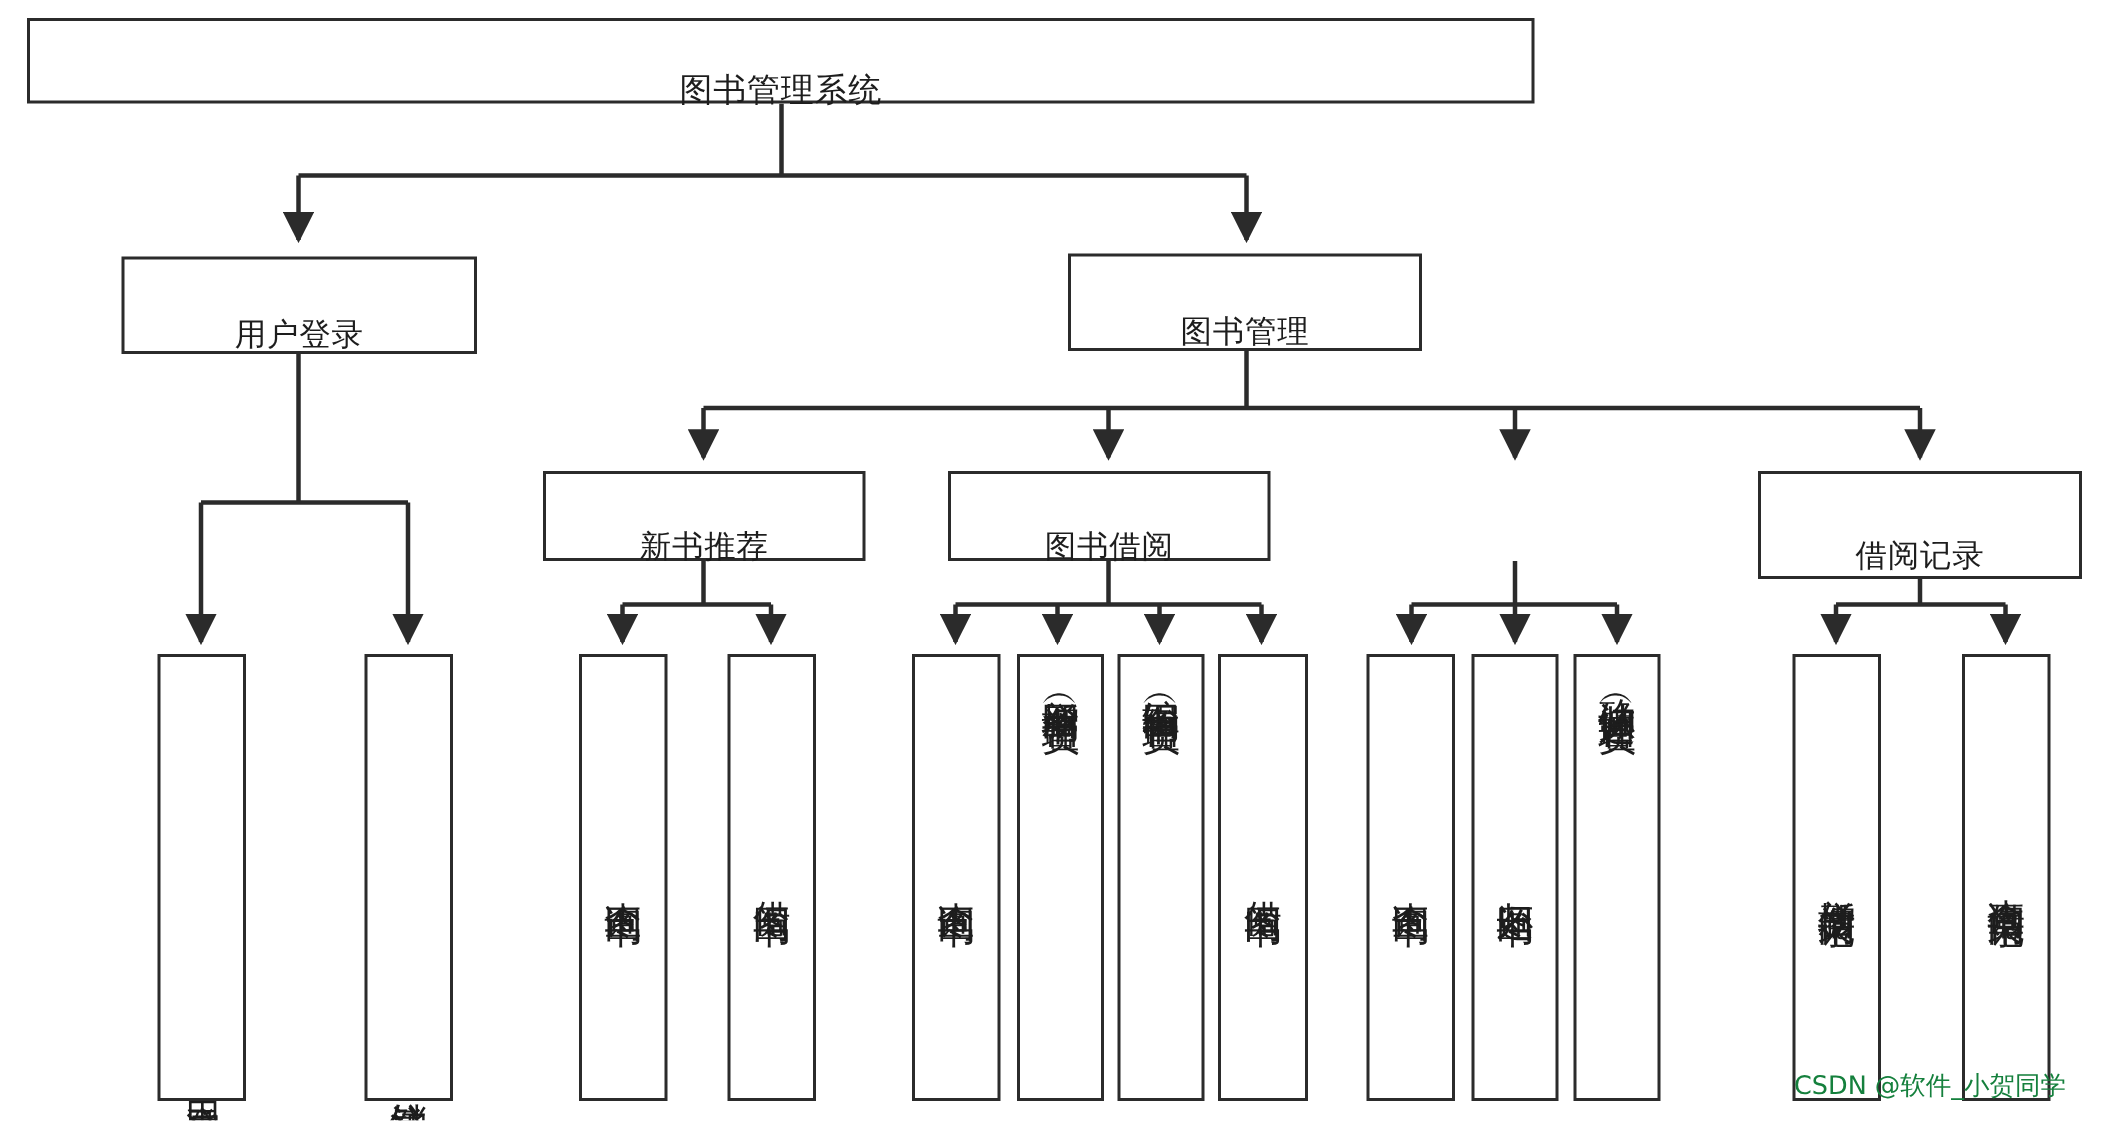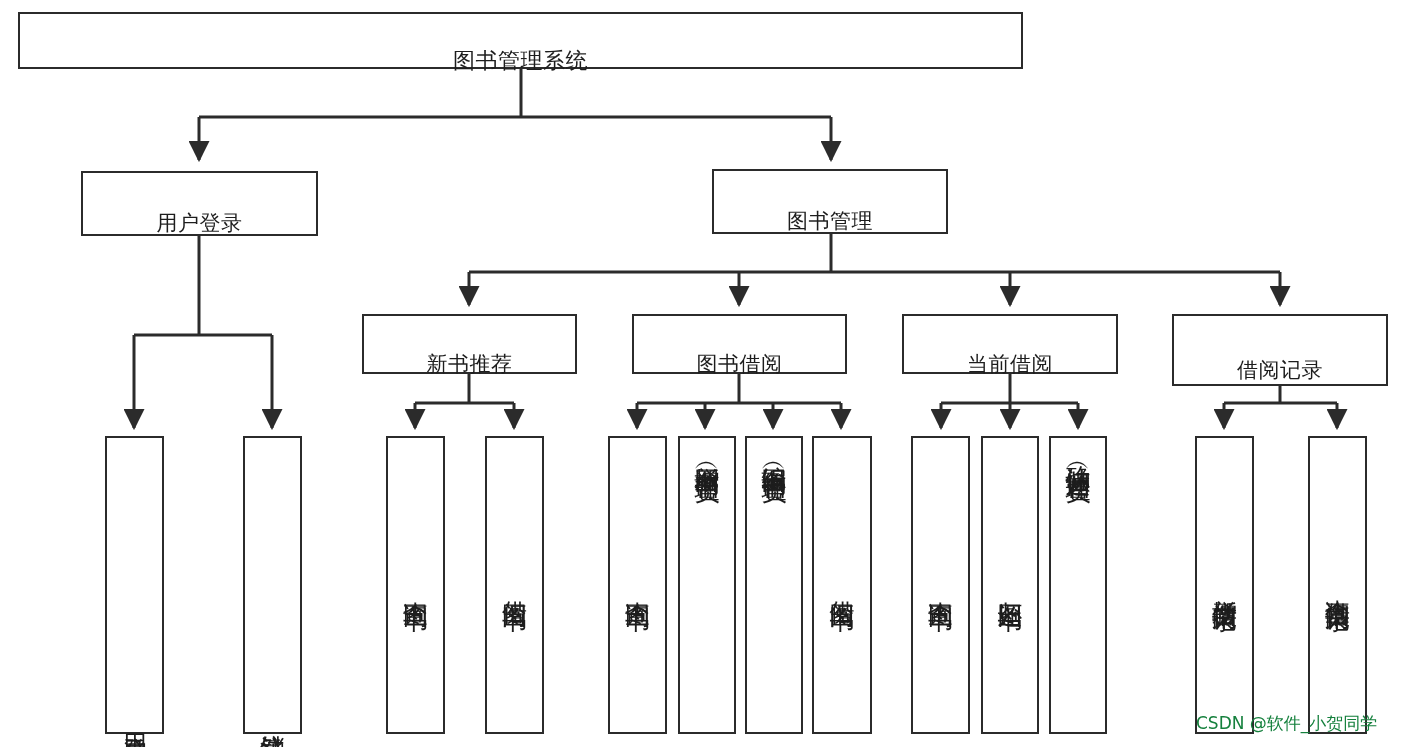--- a/index.html
+++ b/index.html
@@ -153,23 +153,20 @@
   </div>
 
   <div class="node horiz" style="left:362px; top:314px; width:215px; height:60px;">
     <span class="label">新书推荐</span>
   </div>
 
   <div class="node horiz" style="left:632px; top:314px; width:215px; height:60px;">
     <span class="label">图书借阅</span>
   </div>
 
-  <div class="node horiz" style="left:902px; top:314px; width:216px; height:60px;">
-    <span class="label">当前借阅</span>
-  </div>
 
   <div class="node horiz" style="left:1172px; top:314px; width:216px; height:72px;">
     <span class="label">借阅记录</span>
   </div>
 
   <div class="node vert" style="left:105px; top:436px; width:59px; height:298px;">
     <span class="label">用户登录</span>
   </div>
 
   <div class="node vert" style="left:243px; top:436px; width:59px; height:298px;">

